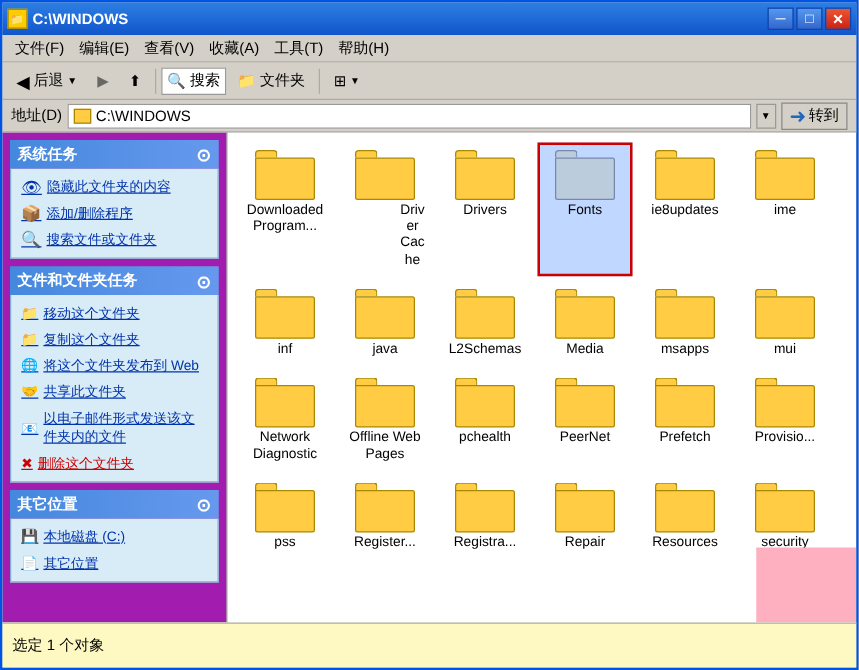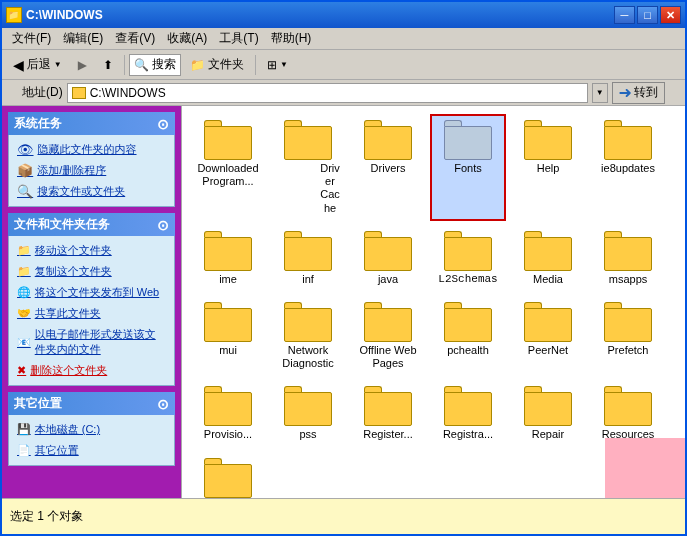--- a/index.html
+++ b/index.html
@@ -130,21 +130,21 @@
       padding: 0 4px;
       gap: 3px;
     }
 
     
     .address-bar {
       background: #d4d0c8;
       height: 26px;
       display: flex;
       align-items: center;
-      padding: 0 20px;
+      padding: 0 7px;
       gap: 4px;
       border-bottom: 1px solid #aaa;
       flex-shrink: 0;
     }
 
     .address-label {
       font-size: 12px;
     }
 
     .address-input-wrap {
@@ -555,27 +555,20 @@
               <div class="folder-tab"></div>
               <div class="folder-body"></div>
             </div>
             <div class="folder-label" style="white-space: pre-line;">Fonts</div>
           </div>
           <div class="folder-item">
             <div class="folder-icon">
               <div class="folder-tab"></div>
               <div class="folder-body"></div>
             </div>
-            <div class="folder-label" style="white-space: pre-line;">Help</div>
-          </div>
-          <div class="folder-item">
-            <div class="folder-icon">
-              <div class="folder-tab"></div>
-              <div class="folder-body"></div>
-            </div>
             <div class="folder-label" style="white-space: pre-line;">ie8updates</div>
           </div>
           <div class="folder-item">
             <div class="folder-icon">
               <div class="folder-tab"></div>
               <div class="folder-body"></div>
             </div>
             <div class="folder-label" style="white-space: pre-line;">ime</div>
           </div>
           <div class="folder-item">
@@ -590,21 +583,21 @@
               <div class="folder-tab"></div>
               <div class="folder-body"></div>
             </div>
             <div class="folder-label" style="white-space: pre-line;">java</div>
           </div>
           <div class="folder-item">
             <div class="folder-icon">
               <div class="folder-tab"></div>
               <div class="folder-body"></div>
             </div>
-            <div class="folder-label" style="white-space: pre-line; font-family: Liberation Mono, monospace;">L2Schemas</div>
+            <div class="folder-label" style="white-space: pre-line;">L2Schemas</div>
           </div>
           <div class="folder-item">
             <div class="folder-icon">
               <div class="folder-tab"></div>
               <div class="folder-body"></div>
             </div>
             <div class="folder-label" style="white-space: pre-line;">Media</div>
           </div>
           <div class="folder-item">
             <div class="folder-icon">

